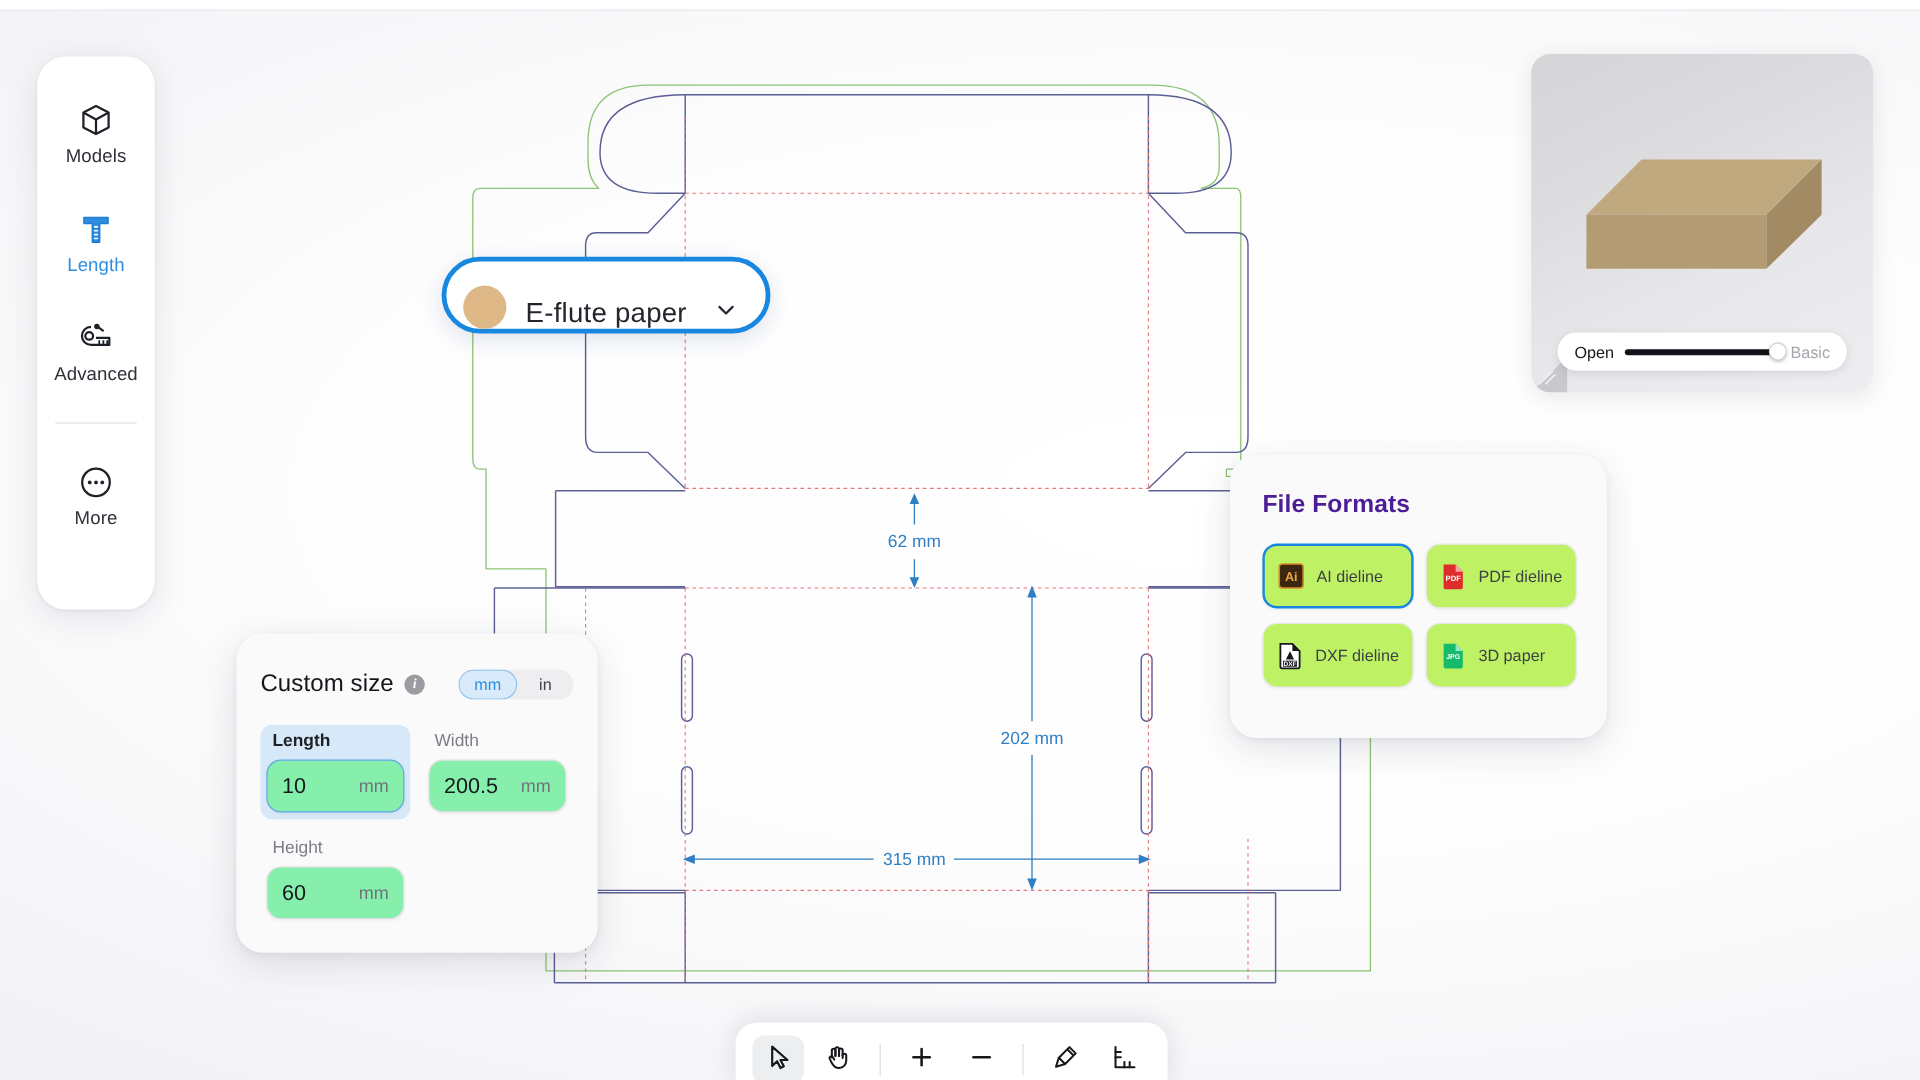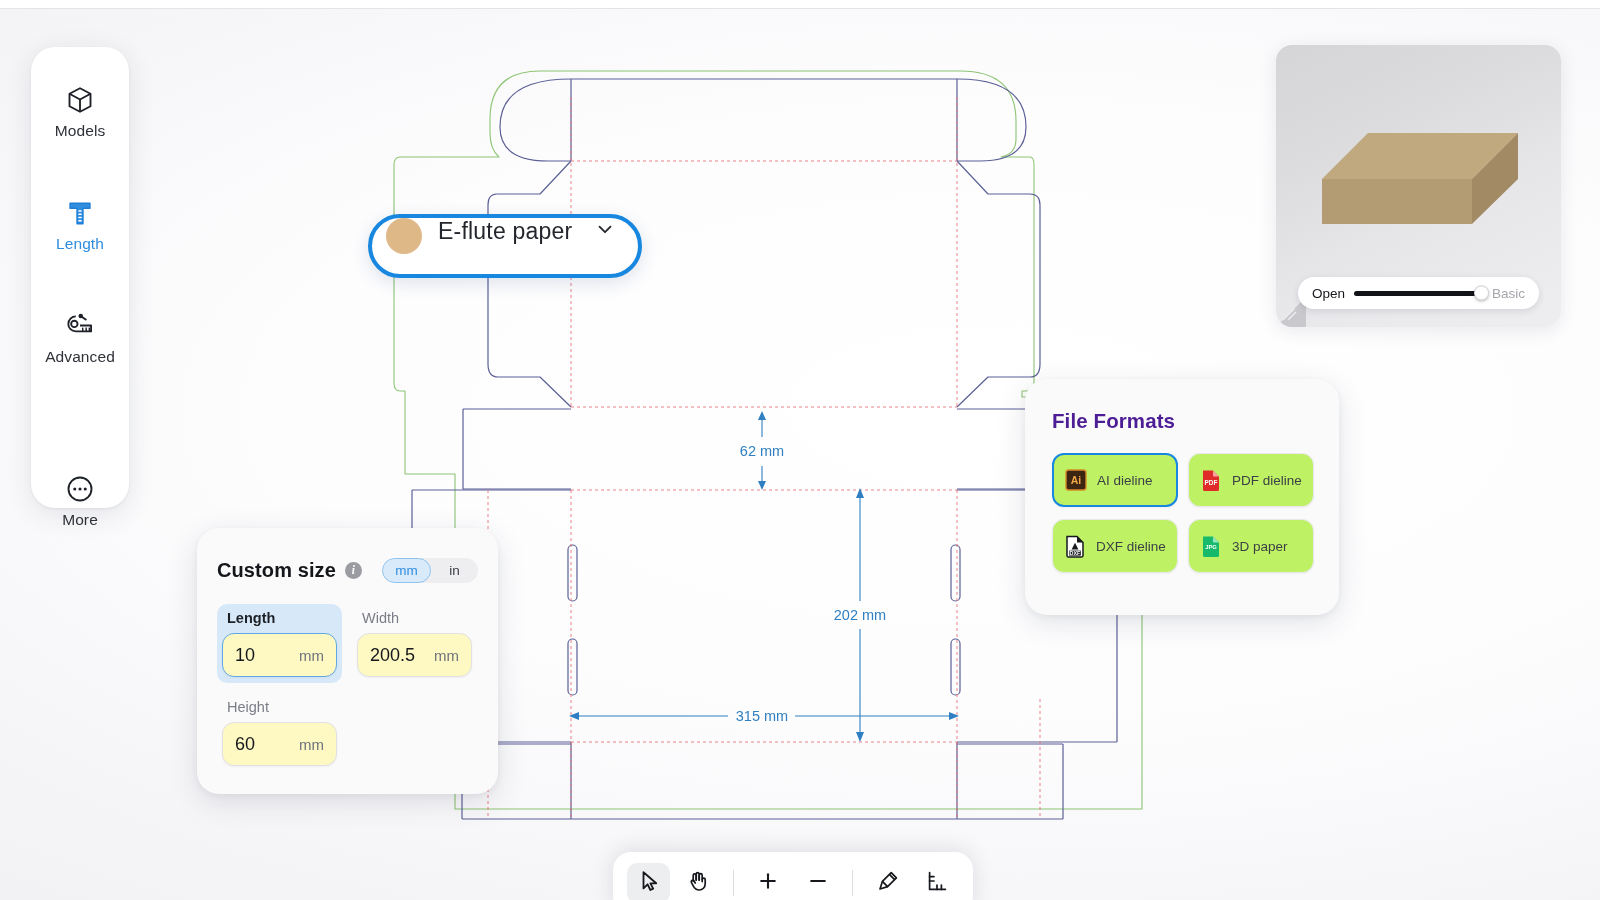--- a/index.html
+++ b/index.html
@@ -44,21 +44,20 @@
     width: 98px;
     height: 461px;
     background: #ffffff;
     border-radius: 24px;
     box-shadow: 0 6px 28px rgba(40,45,70,.11), 0 1px 3px rgba(40,45,70,.07);
     display: flex;
     flex-direction: column;
     align-items: center;
     padding-top: 30px;
     z-index: 30;
-    gap: 22px;
   }
   .side-item {
     width: 86px;
     display: flex;
     flex-direction: column;
     align-items: center;
     gap: 7px;
     padding: 8px 0 8px 0;
     margin-bottom: 20px;
     cursor: pointer;
@@ -81,21 +80,21 @@
   
   .material-pill {
     position: absolute;
     left: 368px; top: 205px;
     height: 64px;
     padding: 0 22px 0 14px;
     background: #ffffff;
     border: 4px solid #1787e0;
     border-radius: 34px;
     display: flex;
-    align-items: flex-start;
+    align-items: flex-end;
     gap: 16px;
     box-shadow: 0 5px 18px rgba(30,60,110,.14);
     z-index: 28;
     cursor: pointer;
   }
   .swatch {
     width: 36px; height: 36px;
     border-radius: 50%;
     background: #dfb887;
     flex: 0 0 auto;
@@ -121,21 +120,21 @@
     z-index: 29;
   }
   .size-head {
     display: flex;
     align-items: center;
     height: 28px;
     margin-bottom: 20px;
   }
   .size-title {
     font-size: 20px;
-    font-weight: bold;
+    font-weight: normal;
     color: #14161a;
     letter-spacing: .1px;
   }
   .info-dot {
     width: 17px; height: 17px;
     border-radius: 50%;
     background: #9a9ca2;
     color: #ffffff;
     font-size: 11.5px;
     font-style: italic;
@@ -181,21 +180,21 @@
   .field-group.focused { background: #d7e9f9; }
   .field-label {
     font-size: 14.5px;
     color: #7b7e87;
     margin: 2px 0 7px 5px;
     display: block;
   }
   .field-group.focused .field-label { color: #1d2126; font-weight: bold; }
   .field-box {
     height: 44px;
-    background: #fef9c3;
+    background: #86efac;
     border: 1px solid #e0e0e5;
     border-radius: 12px;
     display: flex;
     align-items: center;
     padding: 0 12px;
     box-shadow: 0 1px 2px rgba(30,35,60,.05);
   }
   .field-group.focused .field-box { border: 1.6px solid #5fa8e3; }
   .field-value {
     font-size: 18px;

